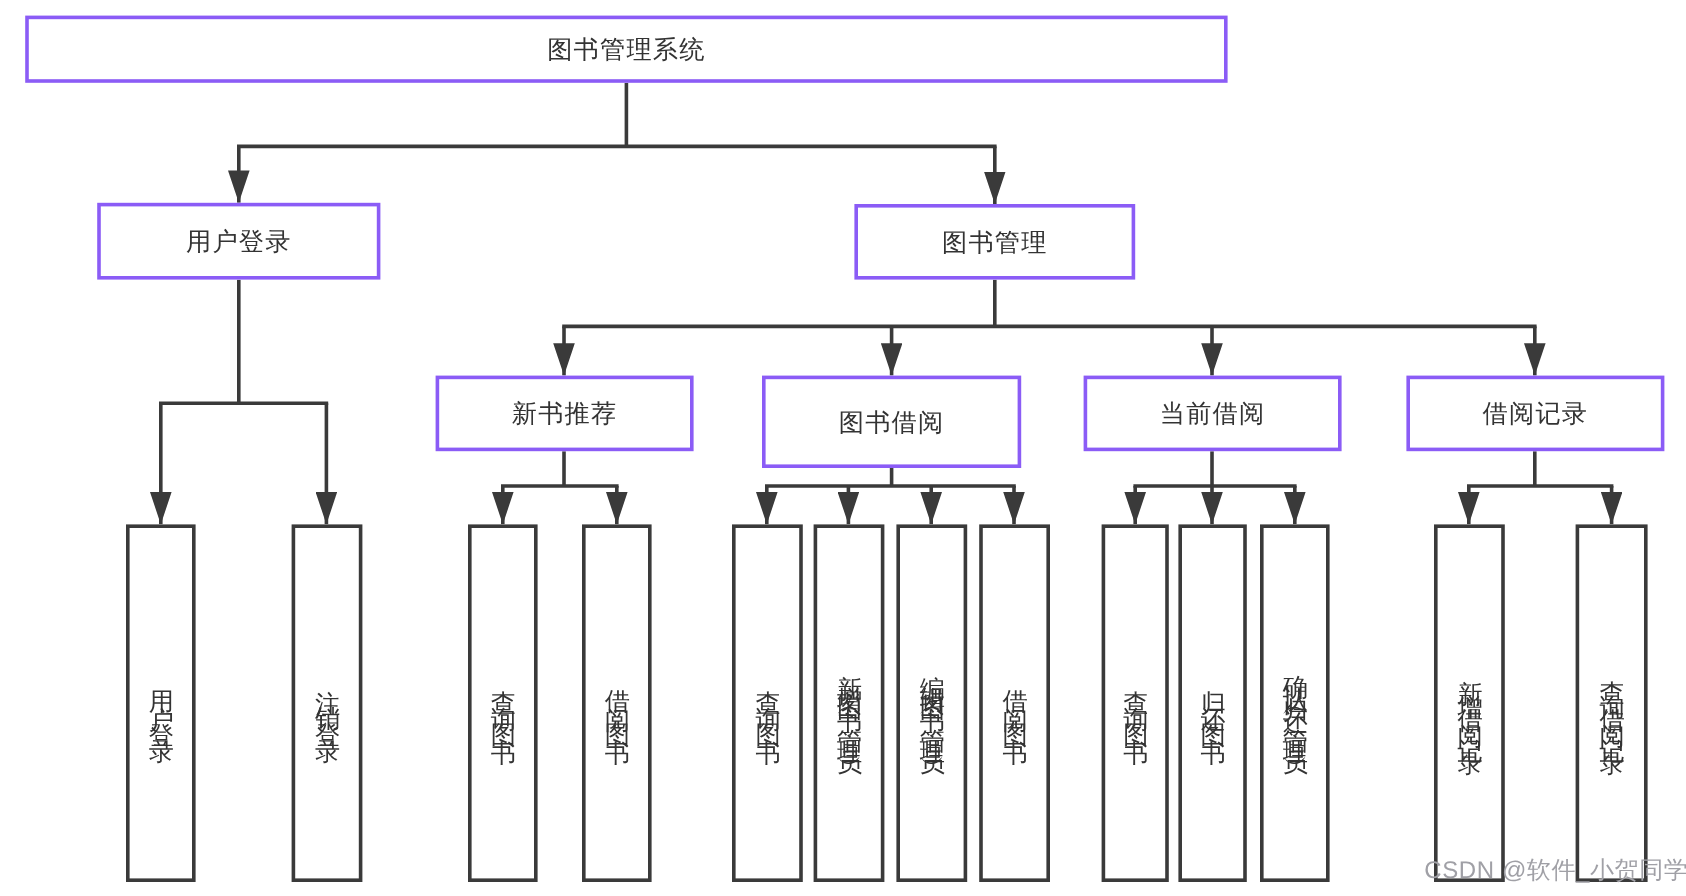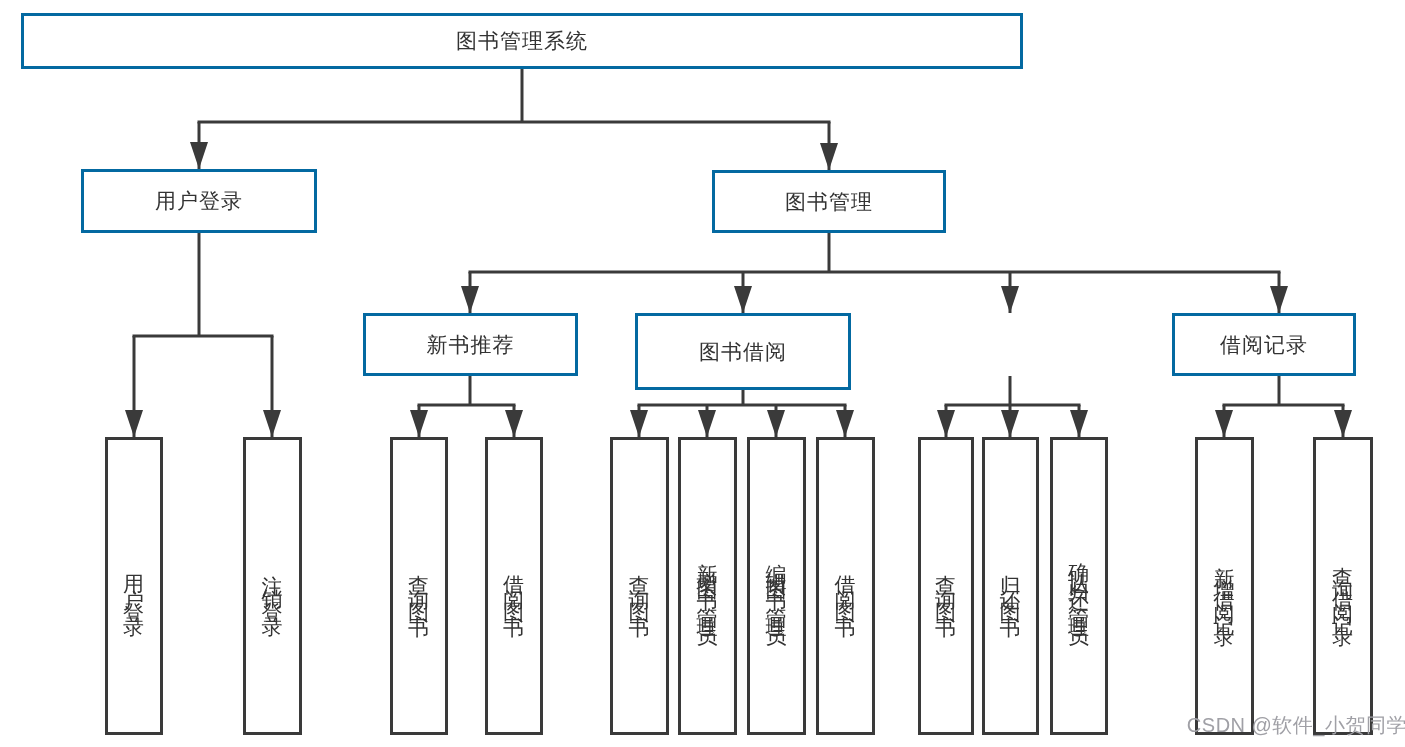--- a/index.html
+++ b/index.html
@@ -3,21 +3,21 @@
 <meta charset="utf-8">
 <style>
   html,body{margin:0;padding:0;background:#ffffff;}
   .stage{
     position:relative;width:1405px;height:747px;background:#ffffff;overflow:hidden;
     font-family:"Liberation Sans","DejaVu Sans",sans-serif;
   }
   .stage *{box-sizing:border-box;}
   svg.wires{position:absolute;left:0;top:0;z-index:1;}
   .hbox{
-    position:absolute;z-index:2;background:#ffffff;border:3px solid #0369a1;
+    position:absolute;z-index:2;background:#ffffff;border:3px solid #8b5cf6;
     display:flex;align-items:center;justify-content:center;
     font-size:21px;color:#333333;letter-spacing:1px;white-space:nowrap;
   }
   .leaf{
     position:absolute;top:437px;height:298px;z-index:2;background:#ffffff;
     border:3px solid #3a3a3a;display:flex;align-items:center;justify-content:center;
   }
   .vtext{
     writing-mode:vertical-rl;text-orientation:mixed;
     font-size:21px;line-height:1;color:#333333;letter-spacing:14px;
@@ -95,21 +95,24 @@
   <div class="hbox" style="left:363px;top:313px;width:215px;height:63px">
     <span>新书推荐</span>
   </div>
 
   <div class="hbox" style="left:712px;top:170px;width:234px;height:63px">
     <span>图书管理</span>
   </div>
   <div class="hbox" style="left:635px;top:313px;width:216px;height:77px">
     <span>图书借阅</span>
   </div>
-  <div class="hbox" style="left:1172px;top:313px;width:184px;height:63px">
+  <div class="hbox" style="left:903px;top:313px;width:215px;height:63px">
+    <span>当前借阅</span>
+  </div>
+  <div class="hbox" style="left:1172px;top:313px;width:215px;height:63px">
     <span>借阅记录</span>
   </div>
 
   <div class="leaf" style="left:105px;width:58px">
     <span class="vtext">用户登录</span>
   </div>
   <div class="leaf" style="left:243px;width:59px">
     <span class="vtext">注销登录</span>
   </div>
 

